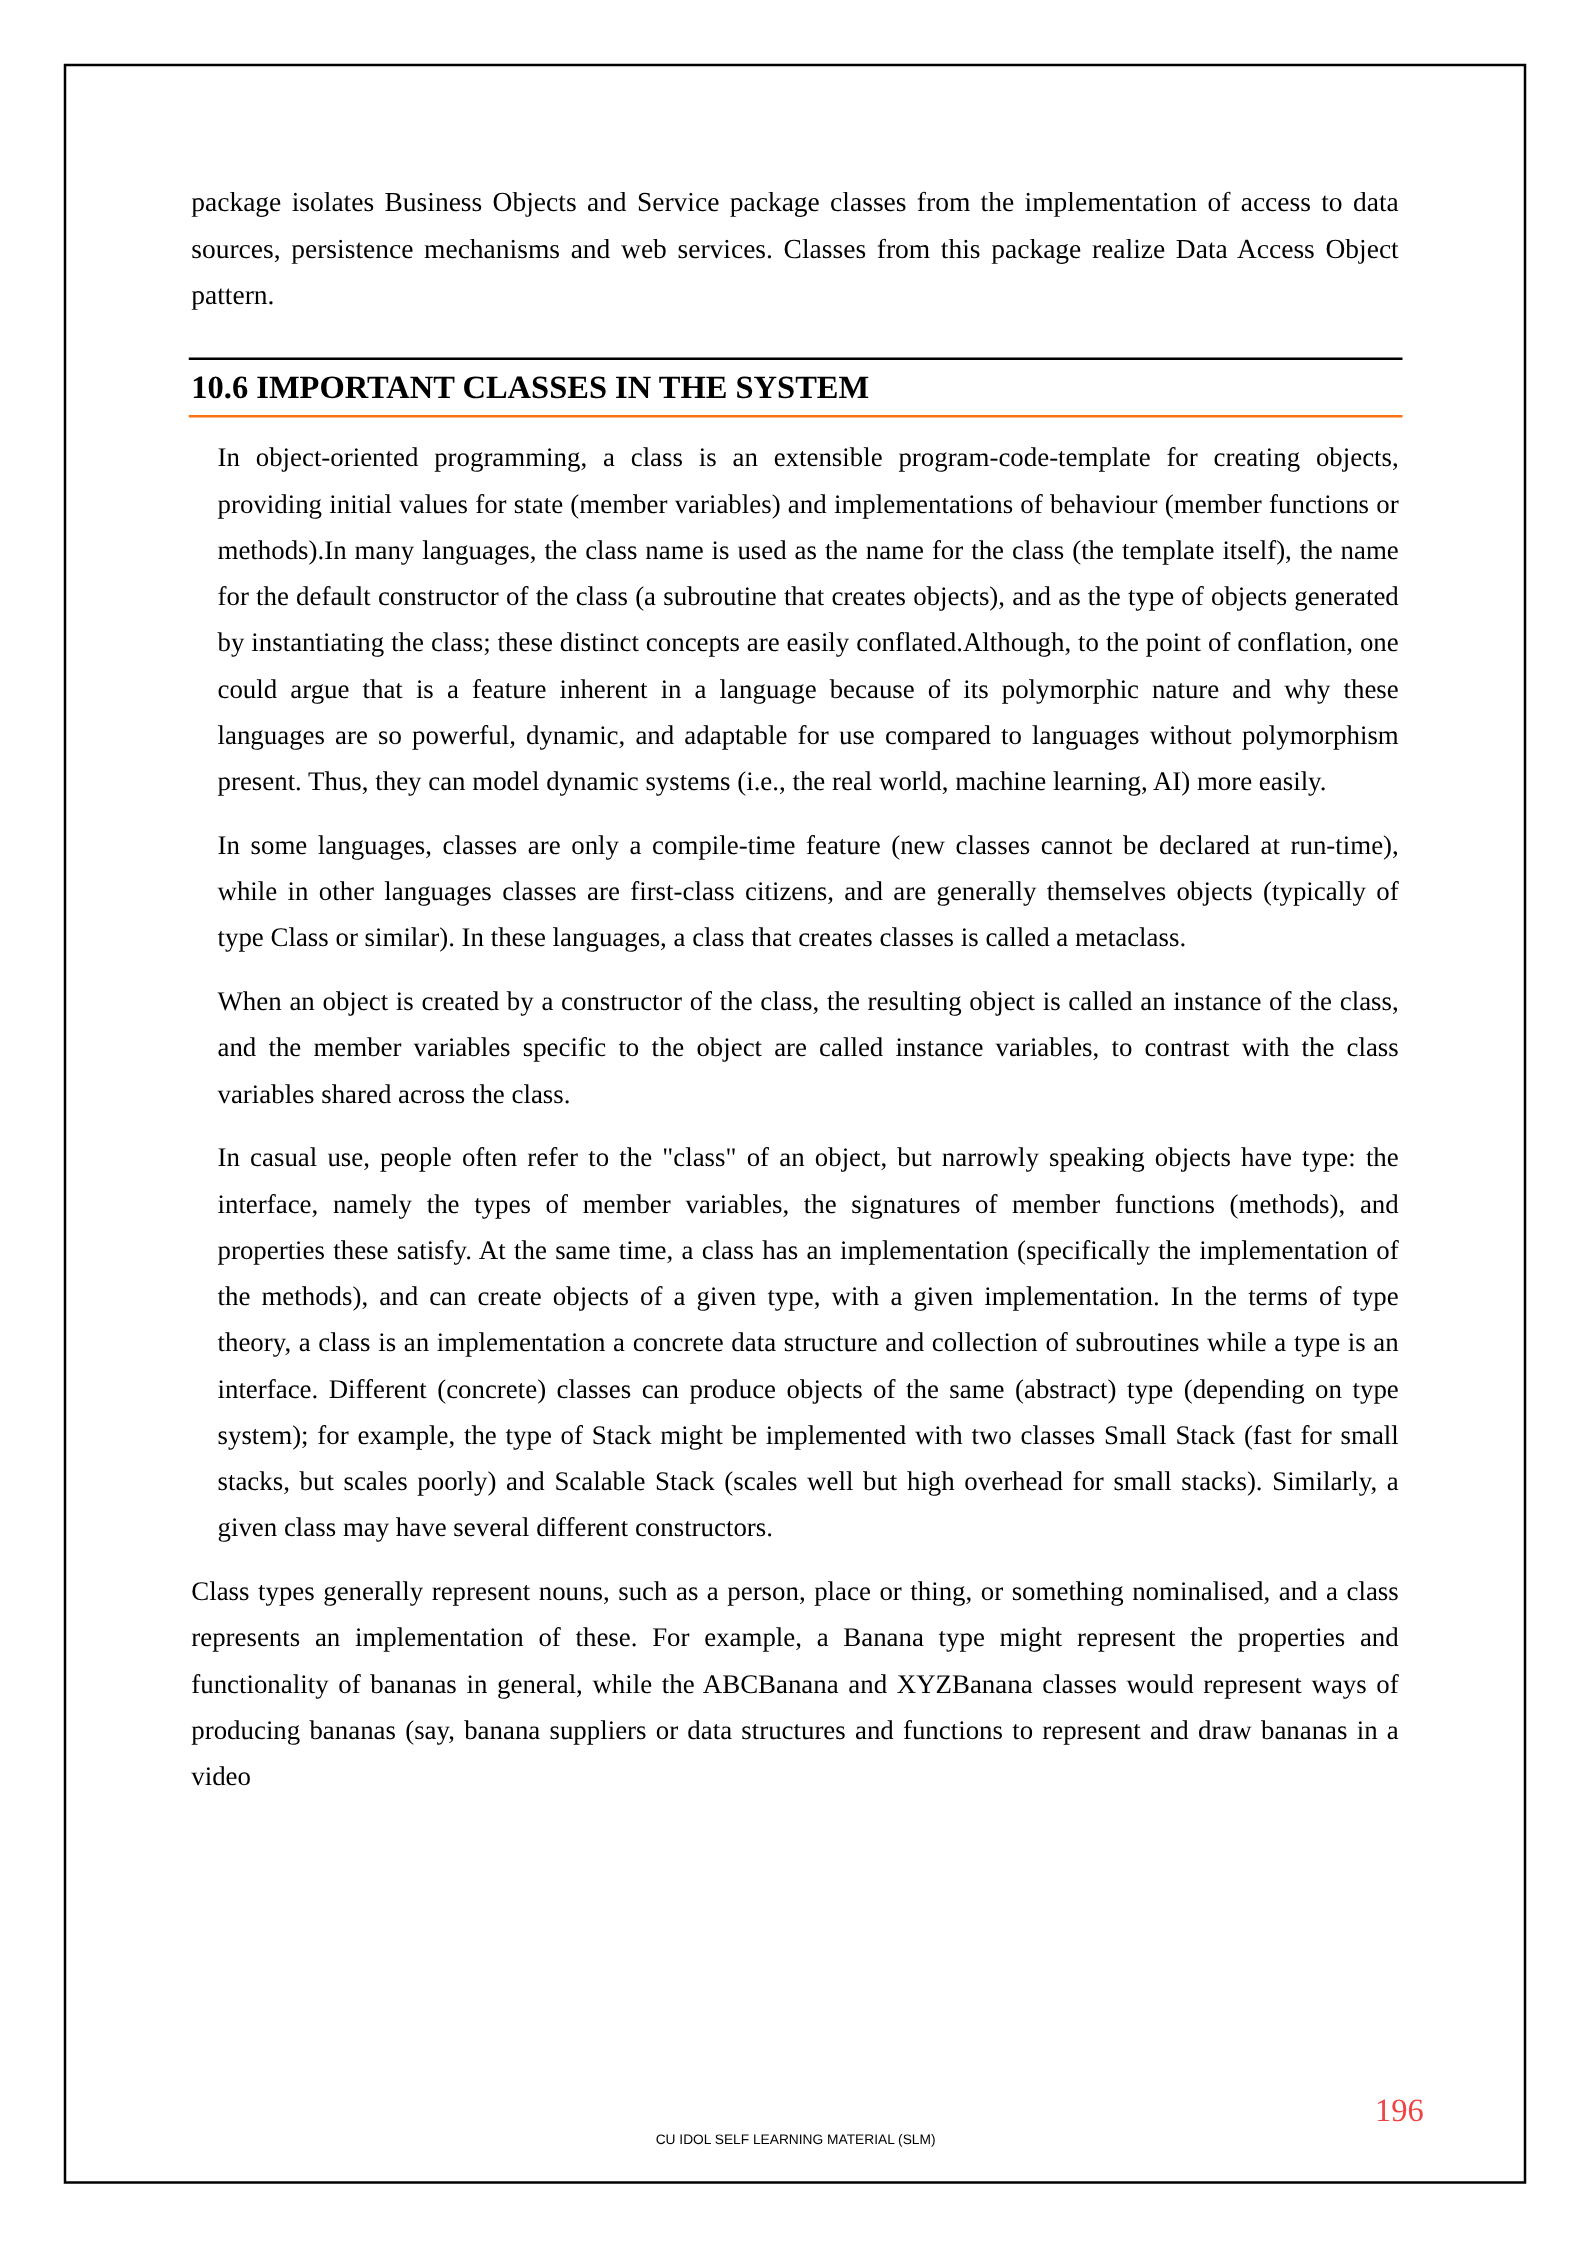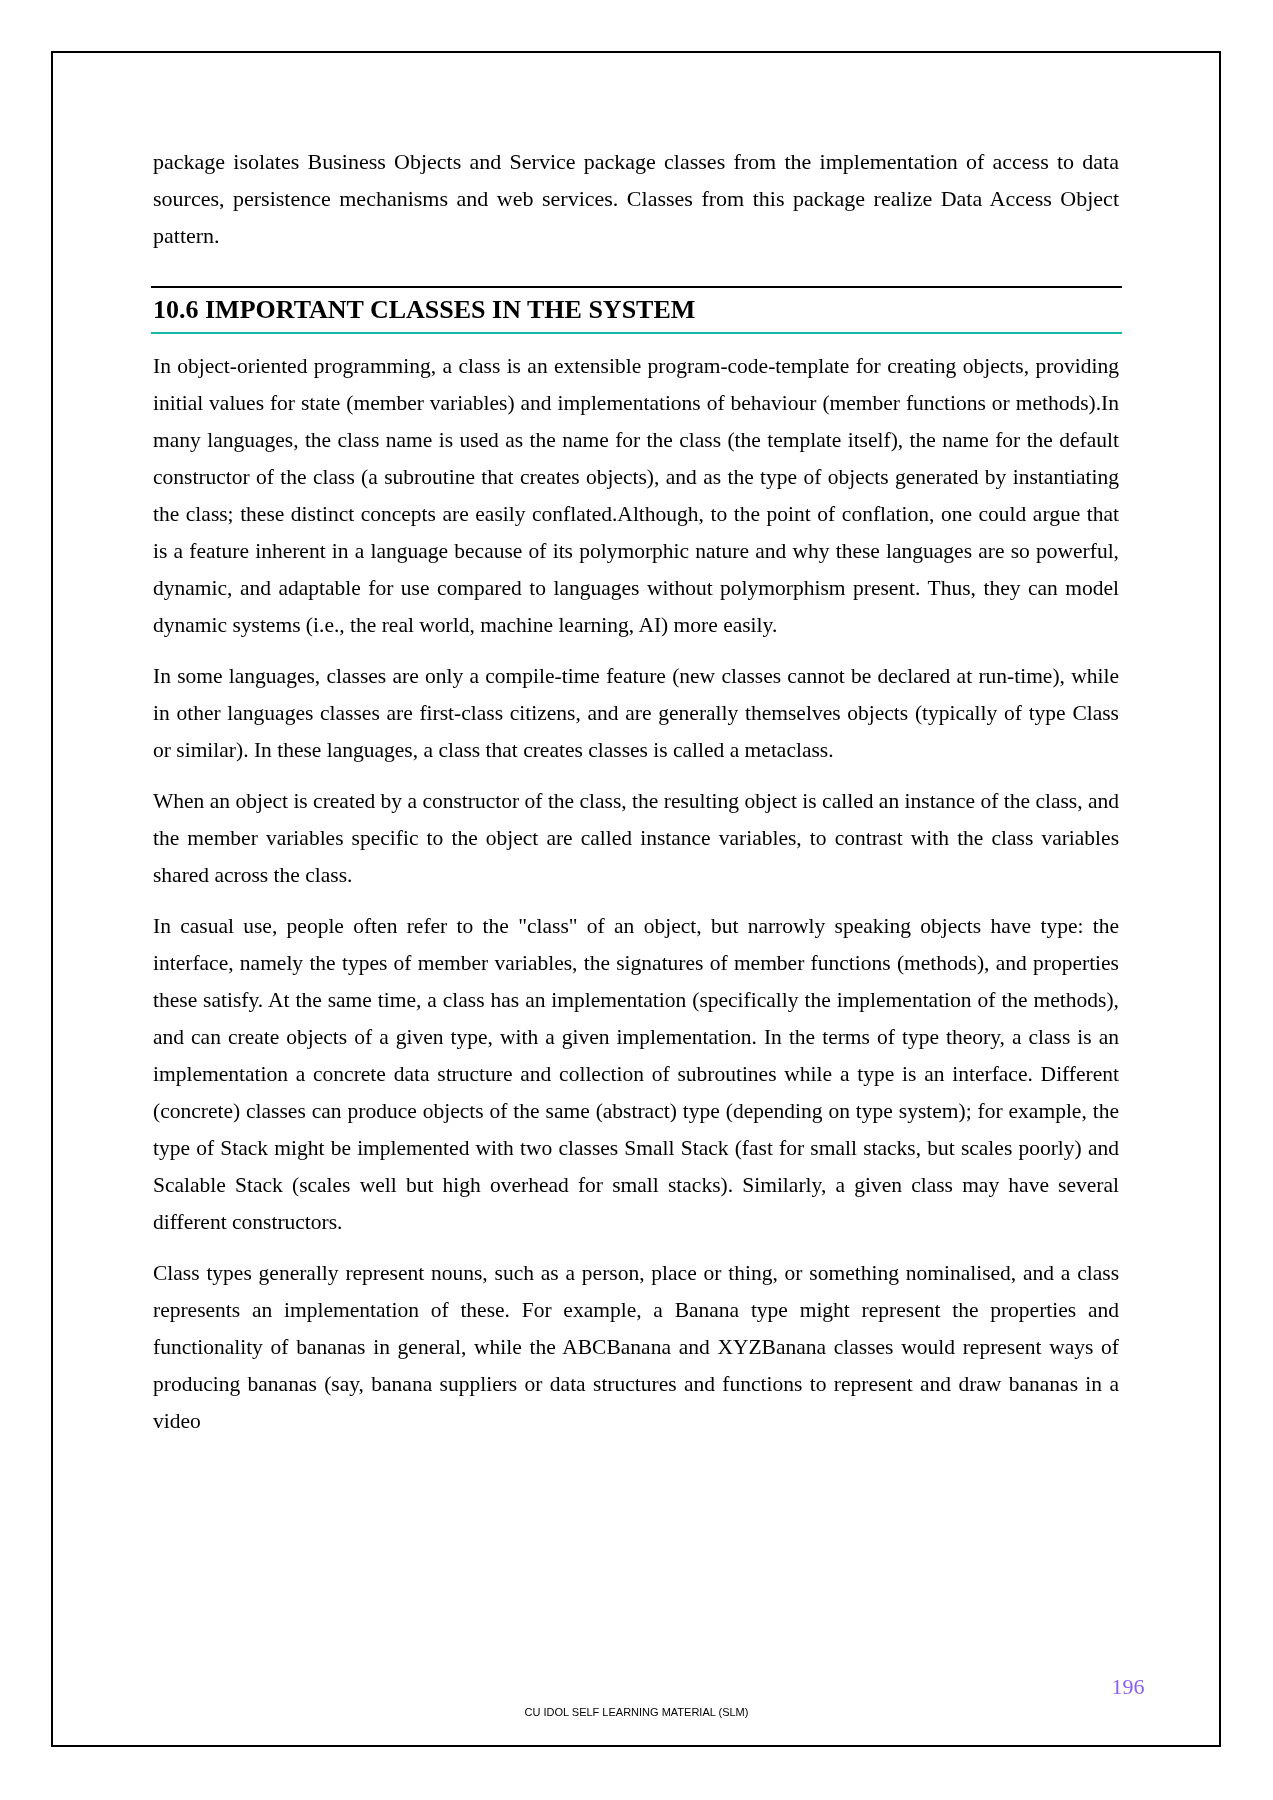--- a/index.html
+++ b/index.html
@@ -11,37 +11,37 @@
     .content {
       position: absolute; left: 153px; top: 143px; width: 966px;
       font-family: "Liberation Serif", "DejaVu Serif", serif;
       font-size: 22px; line-height: 37px; color: #000;
     }
     .content p {
       margin: 0 0 14px 0; text-align: justify; text-align-last: left;
     }
     .heading-block {
       position: absolute; left: 151px; top: 286px; width: 971px; height: 48px;
-      border-top: 2px solid #000; border-bottom: 2px solid #14b8a6; box-sizing: border-box;
+      border-top: 2px solid #000; border-bottom: 2px solid #f97316; box-sizing: border-box;
     }
     .heading-block h2 {
       margin: 0; padding-left: 2px;
       font-family: "Liberation Serif", "DejaVu Serif", serif;
       font-weight: bold; font-size: 26px; line-height: 44px; color: #000;
     }
     .body-text {
       position: absolute; left: 153px; top: 348px; width: 966px;
       font-family: "Liberation Serif", "DejaVu Serif", serif;
       font-size: 21.5px; line-height: 37px; color: #000;
     }
     .body-text p { margin: 0 0 14px 0; text-align: justify; text-align-last: justify; }
-    .body-text p.last-line-left { text-align-last: left; }
+    .body-text p.last-line-left { text-align-last: left; margin-left: 21px; }
     .page-number {
-      position: absolute; left: 1100px; top: 1674px; width: 56px; text-align: center;
-      font-family: "Liberation Serif", "DejaVu Serif", serif; font-size: 22px; color: #8b5cf6;
+      position: absolute; left: 1100px; top: 1674px; width: 56px; text-align: left;
+      font-family: "Liberation Serif", "DejaVu Serif", serif; font-size: 26px; color: #ef4444;
     }
     .footer-label {
       position: absolute; left: 0; width: 1273px; top: 1706px; text-align: center;
       font-family: "Liberation Sans", "DejaVu Sans", sans-serif; font-size: 11px;
       color: #000; letter-spacing: 0px;
     }
     .footer-label span { position: relative; left: 0px; }
   </style>
 </head>
 <body>

